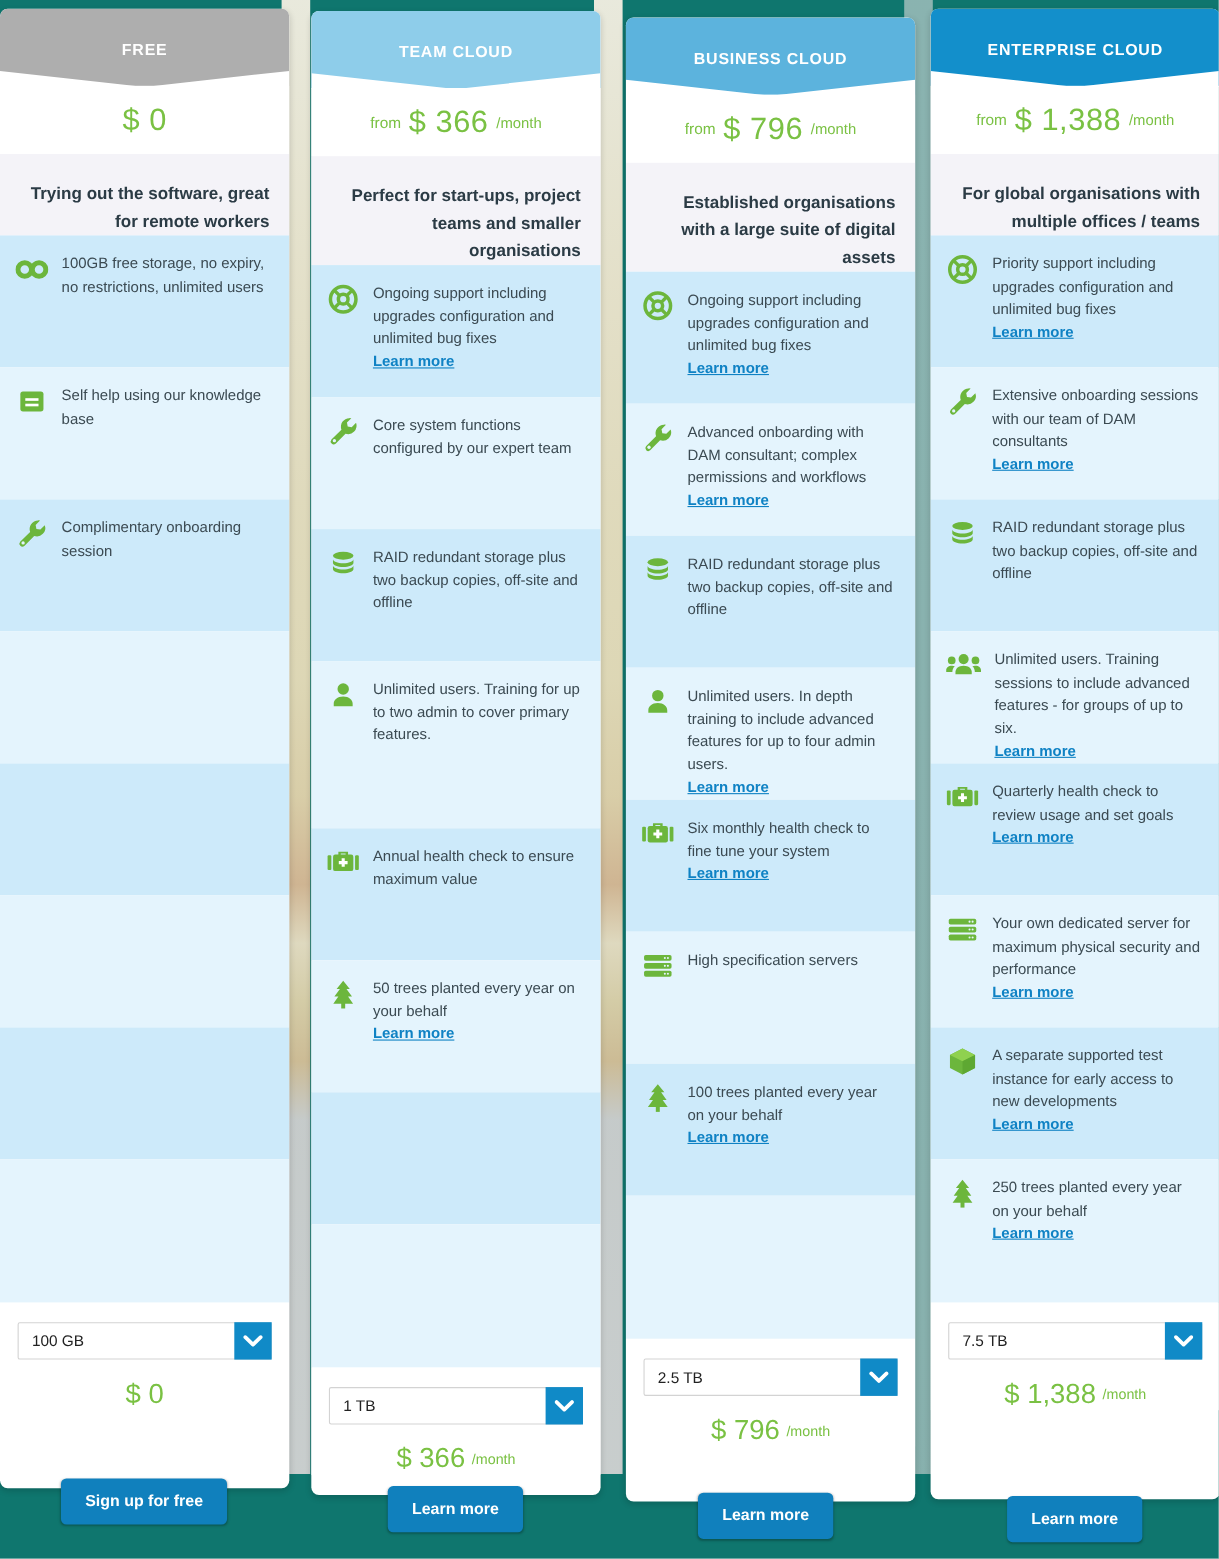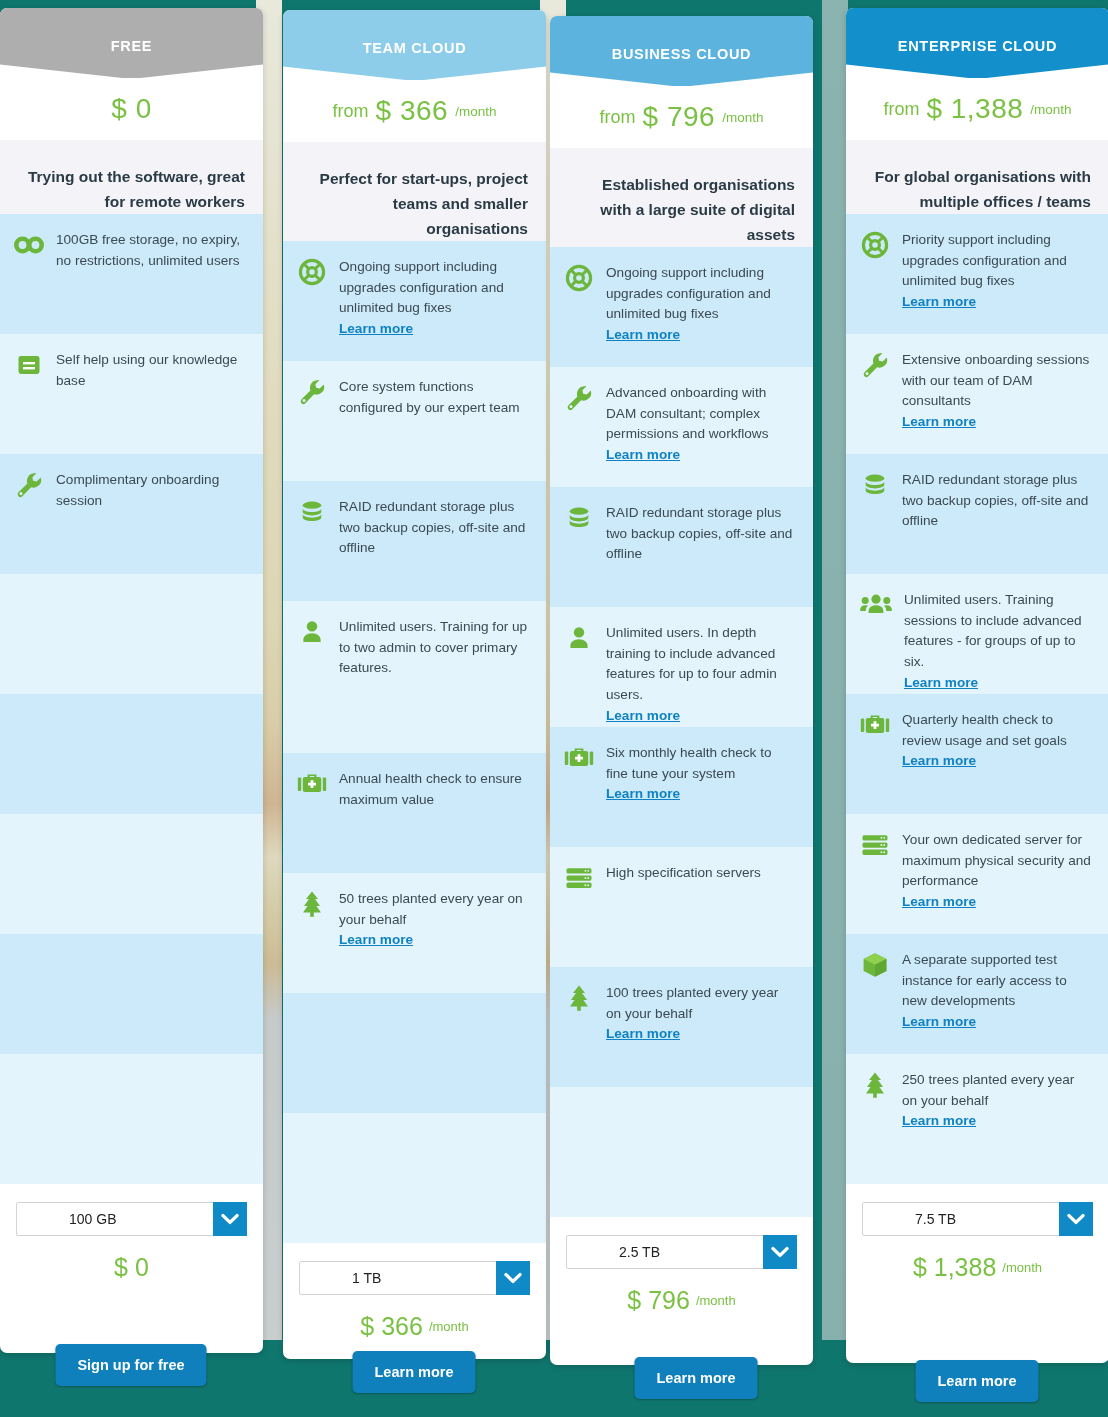--- a/index.html
+++ b/index.html
@@ -29,21 +29,21 @@
   .col {
     position: absolute;
     width: 263px;
     background: #ffffff;
     border-radius: 7px;
     box-shadow: 0 2px 6px rgba(0,0,0,.16);
     overflow: hidden;
   }
   .col.c1 { left: 0px;   top: 8px;  height: 1345px; }
   .col.c2 { left: 283px; top: 10px; height: 1349px; }
-  .col.c3 { left: 550px; top: 16px; height: 1349px; }
+  .col.c3 { left: 569px; top: 16px; height: 1349px; }
   .col.c4 { left: 846px; top: 8px;  height: 1355px; }
 
   
   .hdr {
     position: relative;
     height: 70px;
     display:flex; align-items:flex-start; justify-content:center;
     padding-top: 30px;
   }
   .hdr .title {
@@ -58,21 +58,21 @@
   .c2 .hdr { background:#8ecdea; }
   .c3 .hdr { background:#5cb3dd; }
   .c4 .hdr { background:#138fcb; }
 
   
   .price {
     height: 62px; background:#fff;
     display:flex; align-items:center; justify-content:center; gap:7px;
     white-space:nowrap;
   }
-  .price .from { color:#7ac143; font-size:18px; }
+  .price .from { color:#7ac143; font-size:14px; }
   .price .amt  { color:#7ac143; font-size:28px; letter-spacing:.5px; }
   .price .per  { color:#7ac143; font-size:13.5px; }
 
   
   .tagline {
     background:#f4f3f8;
     padding: 24px 18px 0;
     text-align:right;
     color:#2b3b45; font-weight:bold; font-size:15.5px; line-height:25px;
   }
@@ -90,21 +90,20 @@
   .band .txt { font-size:13.6px; line-height:20.7px; color:#3b4a52; }
   .band .lm  { color:#0f82c4; font-weight:bold; display:block; }
   .band.blank { padding:0; }
 
   
   .foot { background:#fff; padding: 18px 16px 0; text-align:center; }
   .selector {
     position:relative; display:flex; height:34px;
     border:1px solid #d3d3d3; background:#fff; border-radius:2px;
     align-items:center;
-    padding-left:40px;
   }
   .selector .val { flex:1; text-align:left; padding-left:12px; font-size:14px; color:#222; }
   .selector .caret {
     width:34px; height:34px; background:#108ac7;
     display:flex; align-items:center; justify-content:center;
     margin:-1px -1px -1px 0;
   }
   .selector .caret svg { display:block; }
   .footprice {
     margin-top: 17px; display:flex; align-items:center; justify-content:center; gap:6px;

